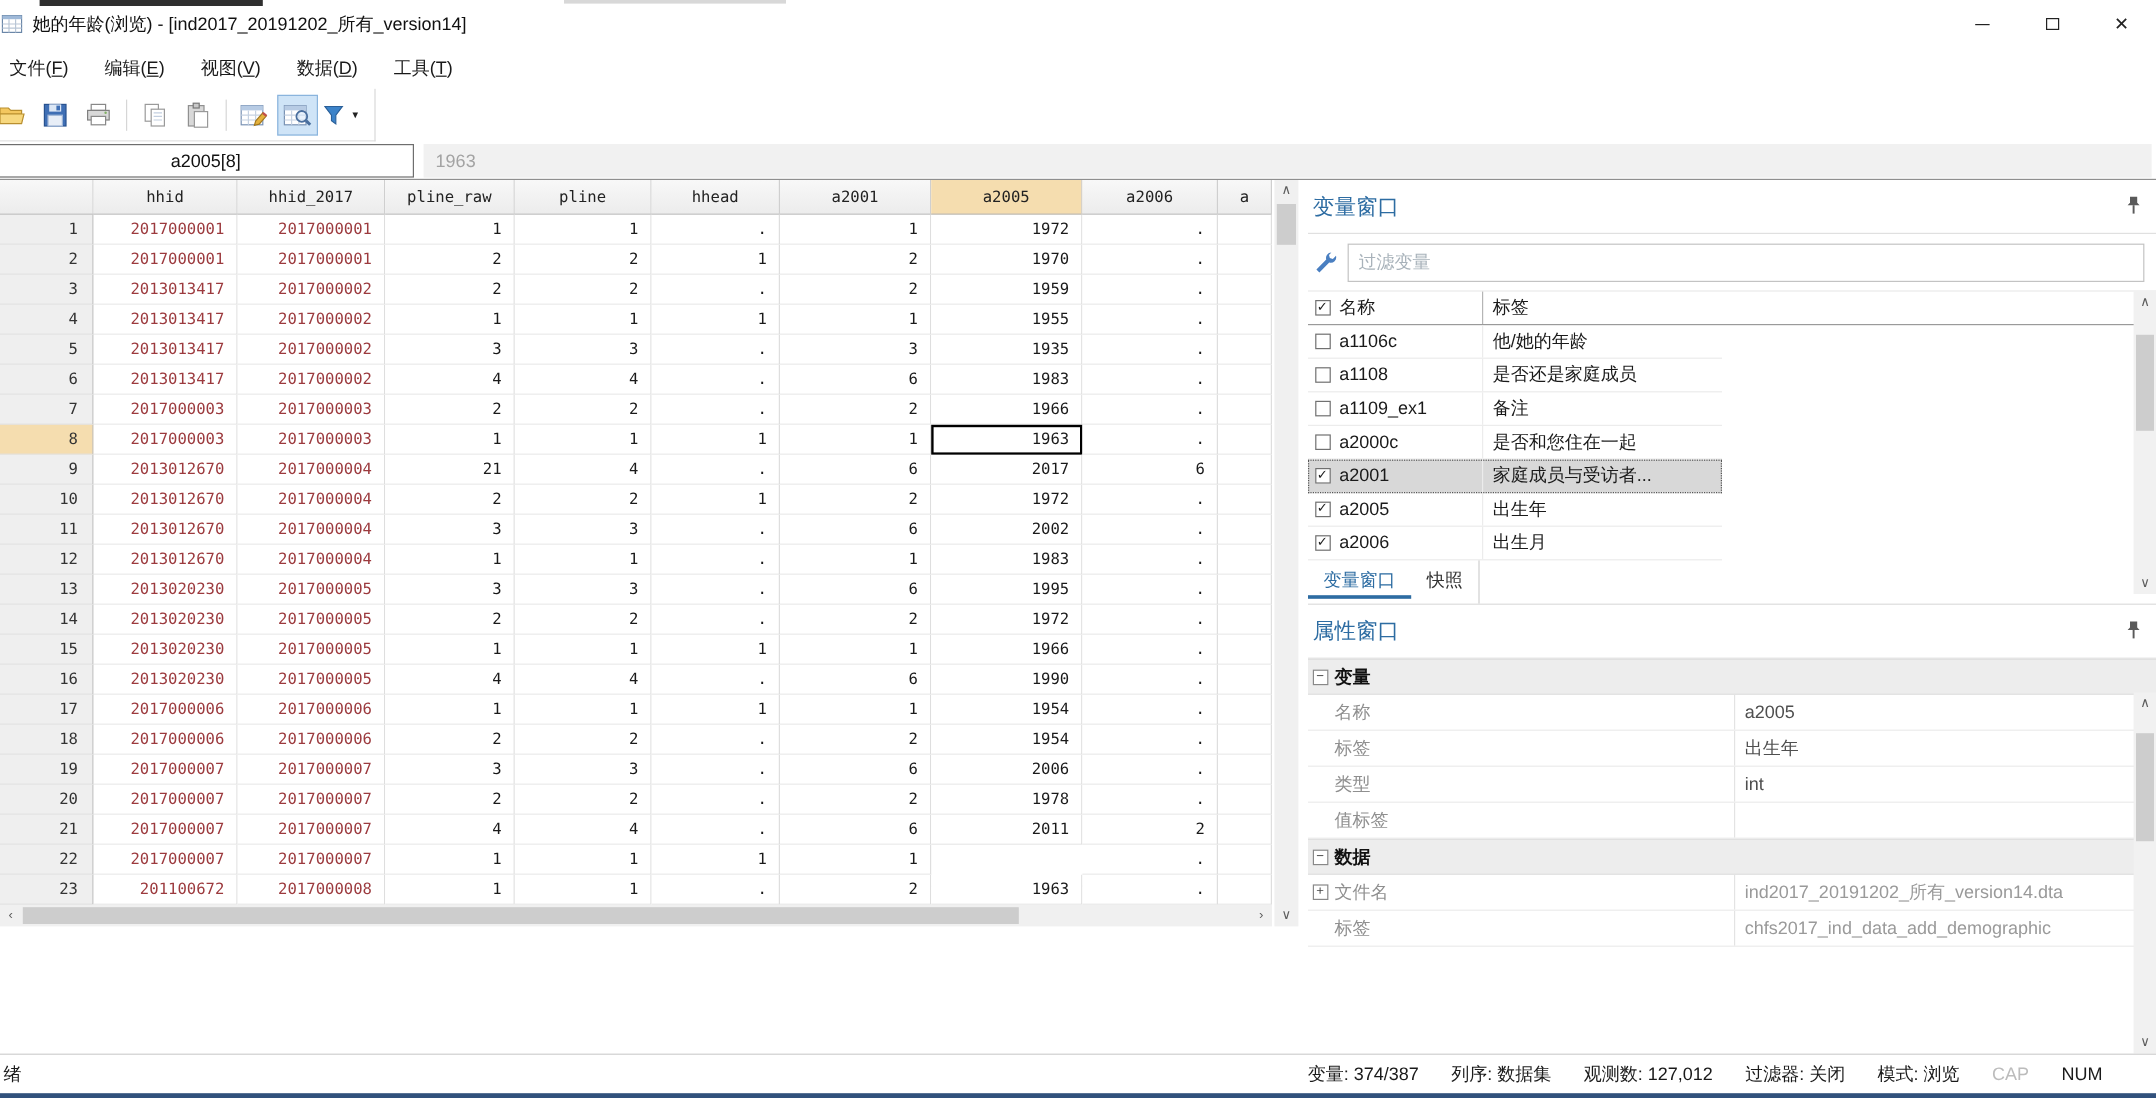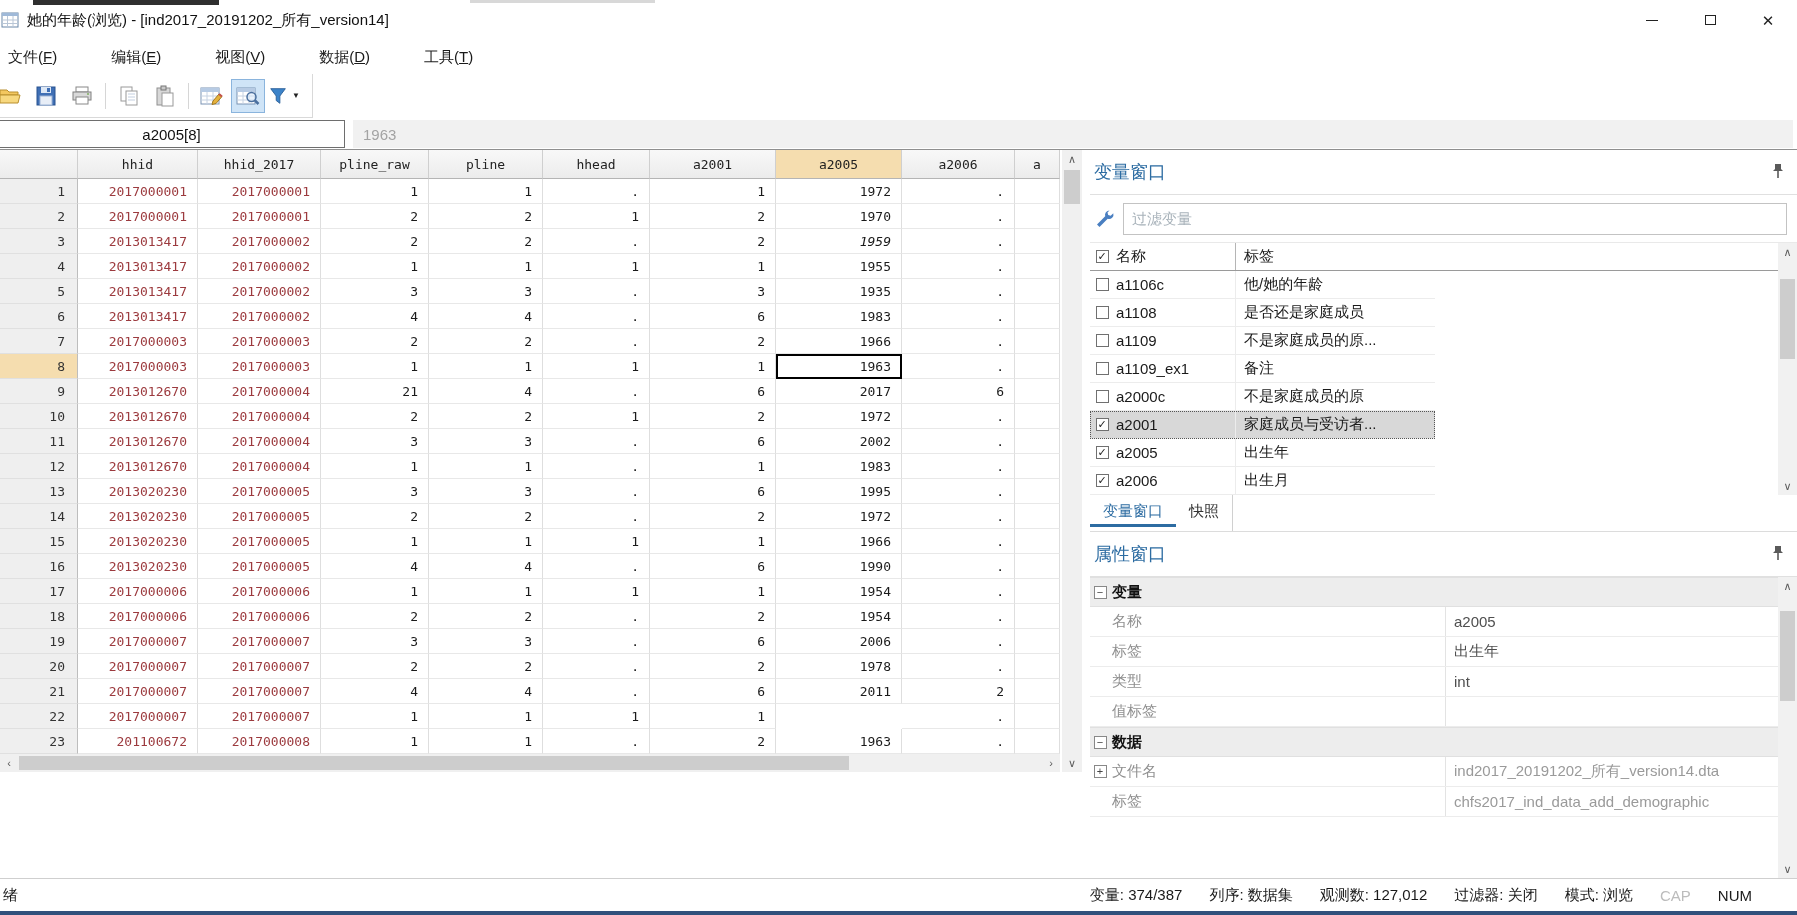--- a/index.html
+++ b/index.html
@@ -12,21 +12,21 @@
   .top-frag2 { position:absolute; left:470px; top:0; width:185px; height:3px; background:#d8d8d8; }
   .app-icon { margin-left:1px; display:flex; }
   .title { font-size:15px; color:#111; margin-left:8px; white-space:nowrap; }
   .win-controls { position:absolute; right:0; top:0; height:40px; display:flex; }
   .win-btn { width:58px; height:40px; display:flex; align-items:center; justify-content:center; }
   .glyph-min { width:12px; height:0; border-top:1px solid #222; display:block; }
   .glyph-max { width:11px; height:10px; border:1px solid #222; display:block; }
   .glyph-close { font-size:15px; color:#222; line-height:1; }
 
   
-  .menubar { position:absolute; top:40px; left:0; width:100%; height:34px; display:flex; align-items:center; background:#fff; font-size:15px;gap:24px; }
+  .menubar { position:absolute; top:40px; left:0; width:100%; height:34px; display:flex; align-items:center; background:#fff; font-size:15px; }
   .menu-item { padding:0 15px; white-space:nowrap; }
   .menu-item:first-child { margin-left:-7px; }
 
   
   .toolbar { position:absolute; top:74px; left:0; height:44px; display:flex; align-items:center; }
   .tool-group { display:flex; align-items:center; height:44px; border-bottom:1px solid #d9d9d9; border-right:1px solid #d9d9d9; padding:0 10px 0 2px; margin-left:-10px; }
   .tbtn { width:34px; height:34px; display:flex; align-items:center; justify-content:center; margin:0 1px; border:1px solid transparent; }
   .tbtn.active { background:#cfe4f7; border-color:#8ab4dd; }
   .tsep { width:1px; height:26px; background:#d6d6d6; margin:0 5px; }
   .tcaret { font-size:8px; color:#222; margin-left:4px; }
@@ -265,21 +265,21 @@
         <div class="cell" style="width: 45px;"></div>
       </div>
       <div class="trow">
         <div class="rn">3</div>
         <div class="cell red" style="width: 120px;">2013013417</div>
         <div class="cell red" style="width: 123px;">2017000002</div>
         <div class="cell" style="width: 108px;">2</div>
         <div class="cell" style="width: 114px;">2</div>
         <div class="cell" style="width: 107px;">.</div>
         <div class="cell" style="width: 126px;">2</div>
-        <div class="cell" style="width: 126px; font-style: italic;">1959</div>
+        <div class="cell" style="width: 126px;">1959</div>
         <div class="cell" style="width: 113px;">.</div>
         <div class="cell" style="width: 45px;"></div>
       </div>
       <div class="trow">
         <div class="rn">4</div>
         <div class="cell red" style="width: 120px;">2013013417</div>
         <div class="cell red" style="width: 123px;">2017000002</div>
         <div class="cell" style="width: 108px;">1</div>
         <div class="cell" style="width: 114px;">1</div>
         <div class="cell" style="width: 107px;">1</div>
@@ -567,36 +567,29 @@
         <span class="vr-cbwrap">
           <span class="cb"></span>
         </span>
         <span class="vr-name">a1108</span>
         <span class="vr-label">是否还是家庭成员</span>
       </div>
       <div class="varrow">
         <span class="vr-cbwrap">
           <span class="cb"></span>
         </span>
-        <span class="vr-name">a1109</span>
-        <span class="vr-label">不是家庭成员的原...</span>
+        <span class="vr-name">a1109_ex1</span>
+        <span class="vr-label">备注</span>
       </div>
       <div class="varrow">
         <span class="vr-cbwrap">
           <span class="cb"></span>
         </span>
-        <span class="vr-name">a1109_ex1</span>
-        <span class="vr-label">备注</span>
-      </div>
-      <div class="varrow">
-        <span class="vr-cbwrap">
-          <span class="cb"></span>
-        </span>
         <span class="vr-name">a2000c</span>
-        <span class="vr-label">不是家庭成员的原</span>
+        <span class="vr-label">是否和您住在一起</span>
       </div>
       <div class="varrow sel">
         <span class="vr-cbwrap">
           <span class="cb">✓</span>
         </span>
         <span class="vr-name">a2001</span>
         <span class="vr-label">家庭成员与受访者...</span>
       </div>
       <div class="varrow">
         <span class="vr-cbwrap">

